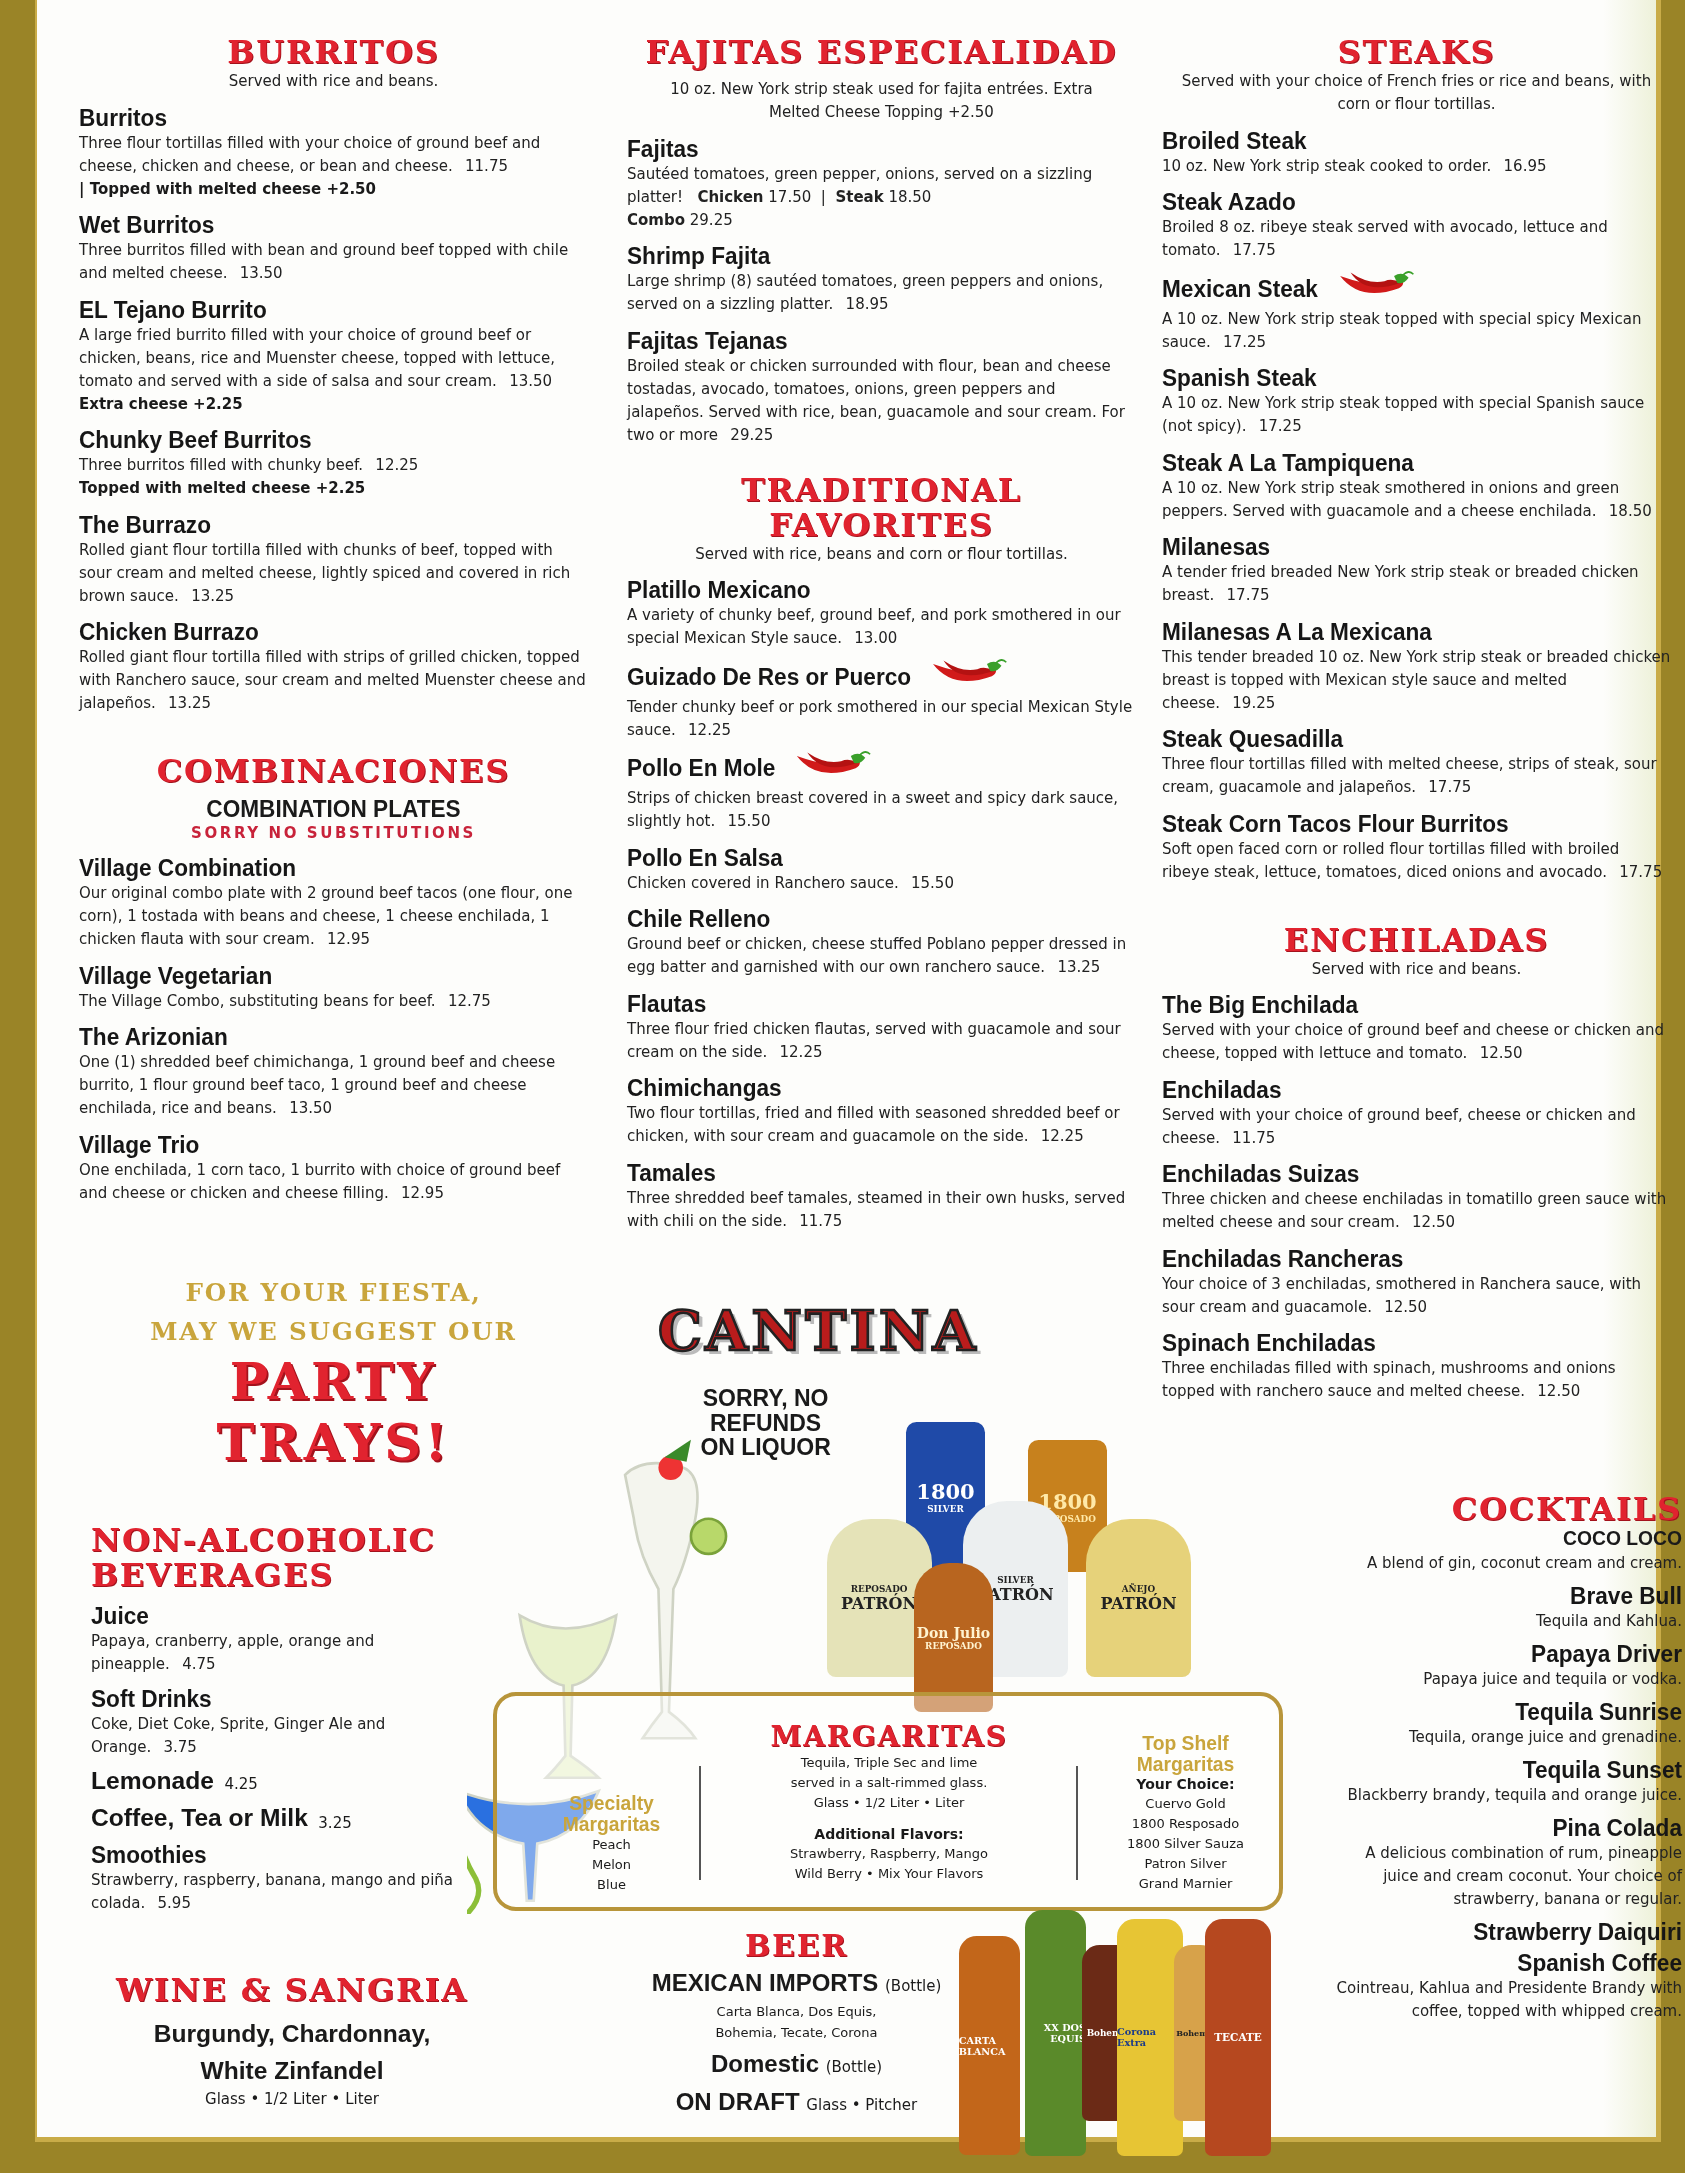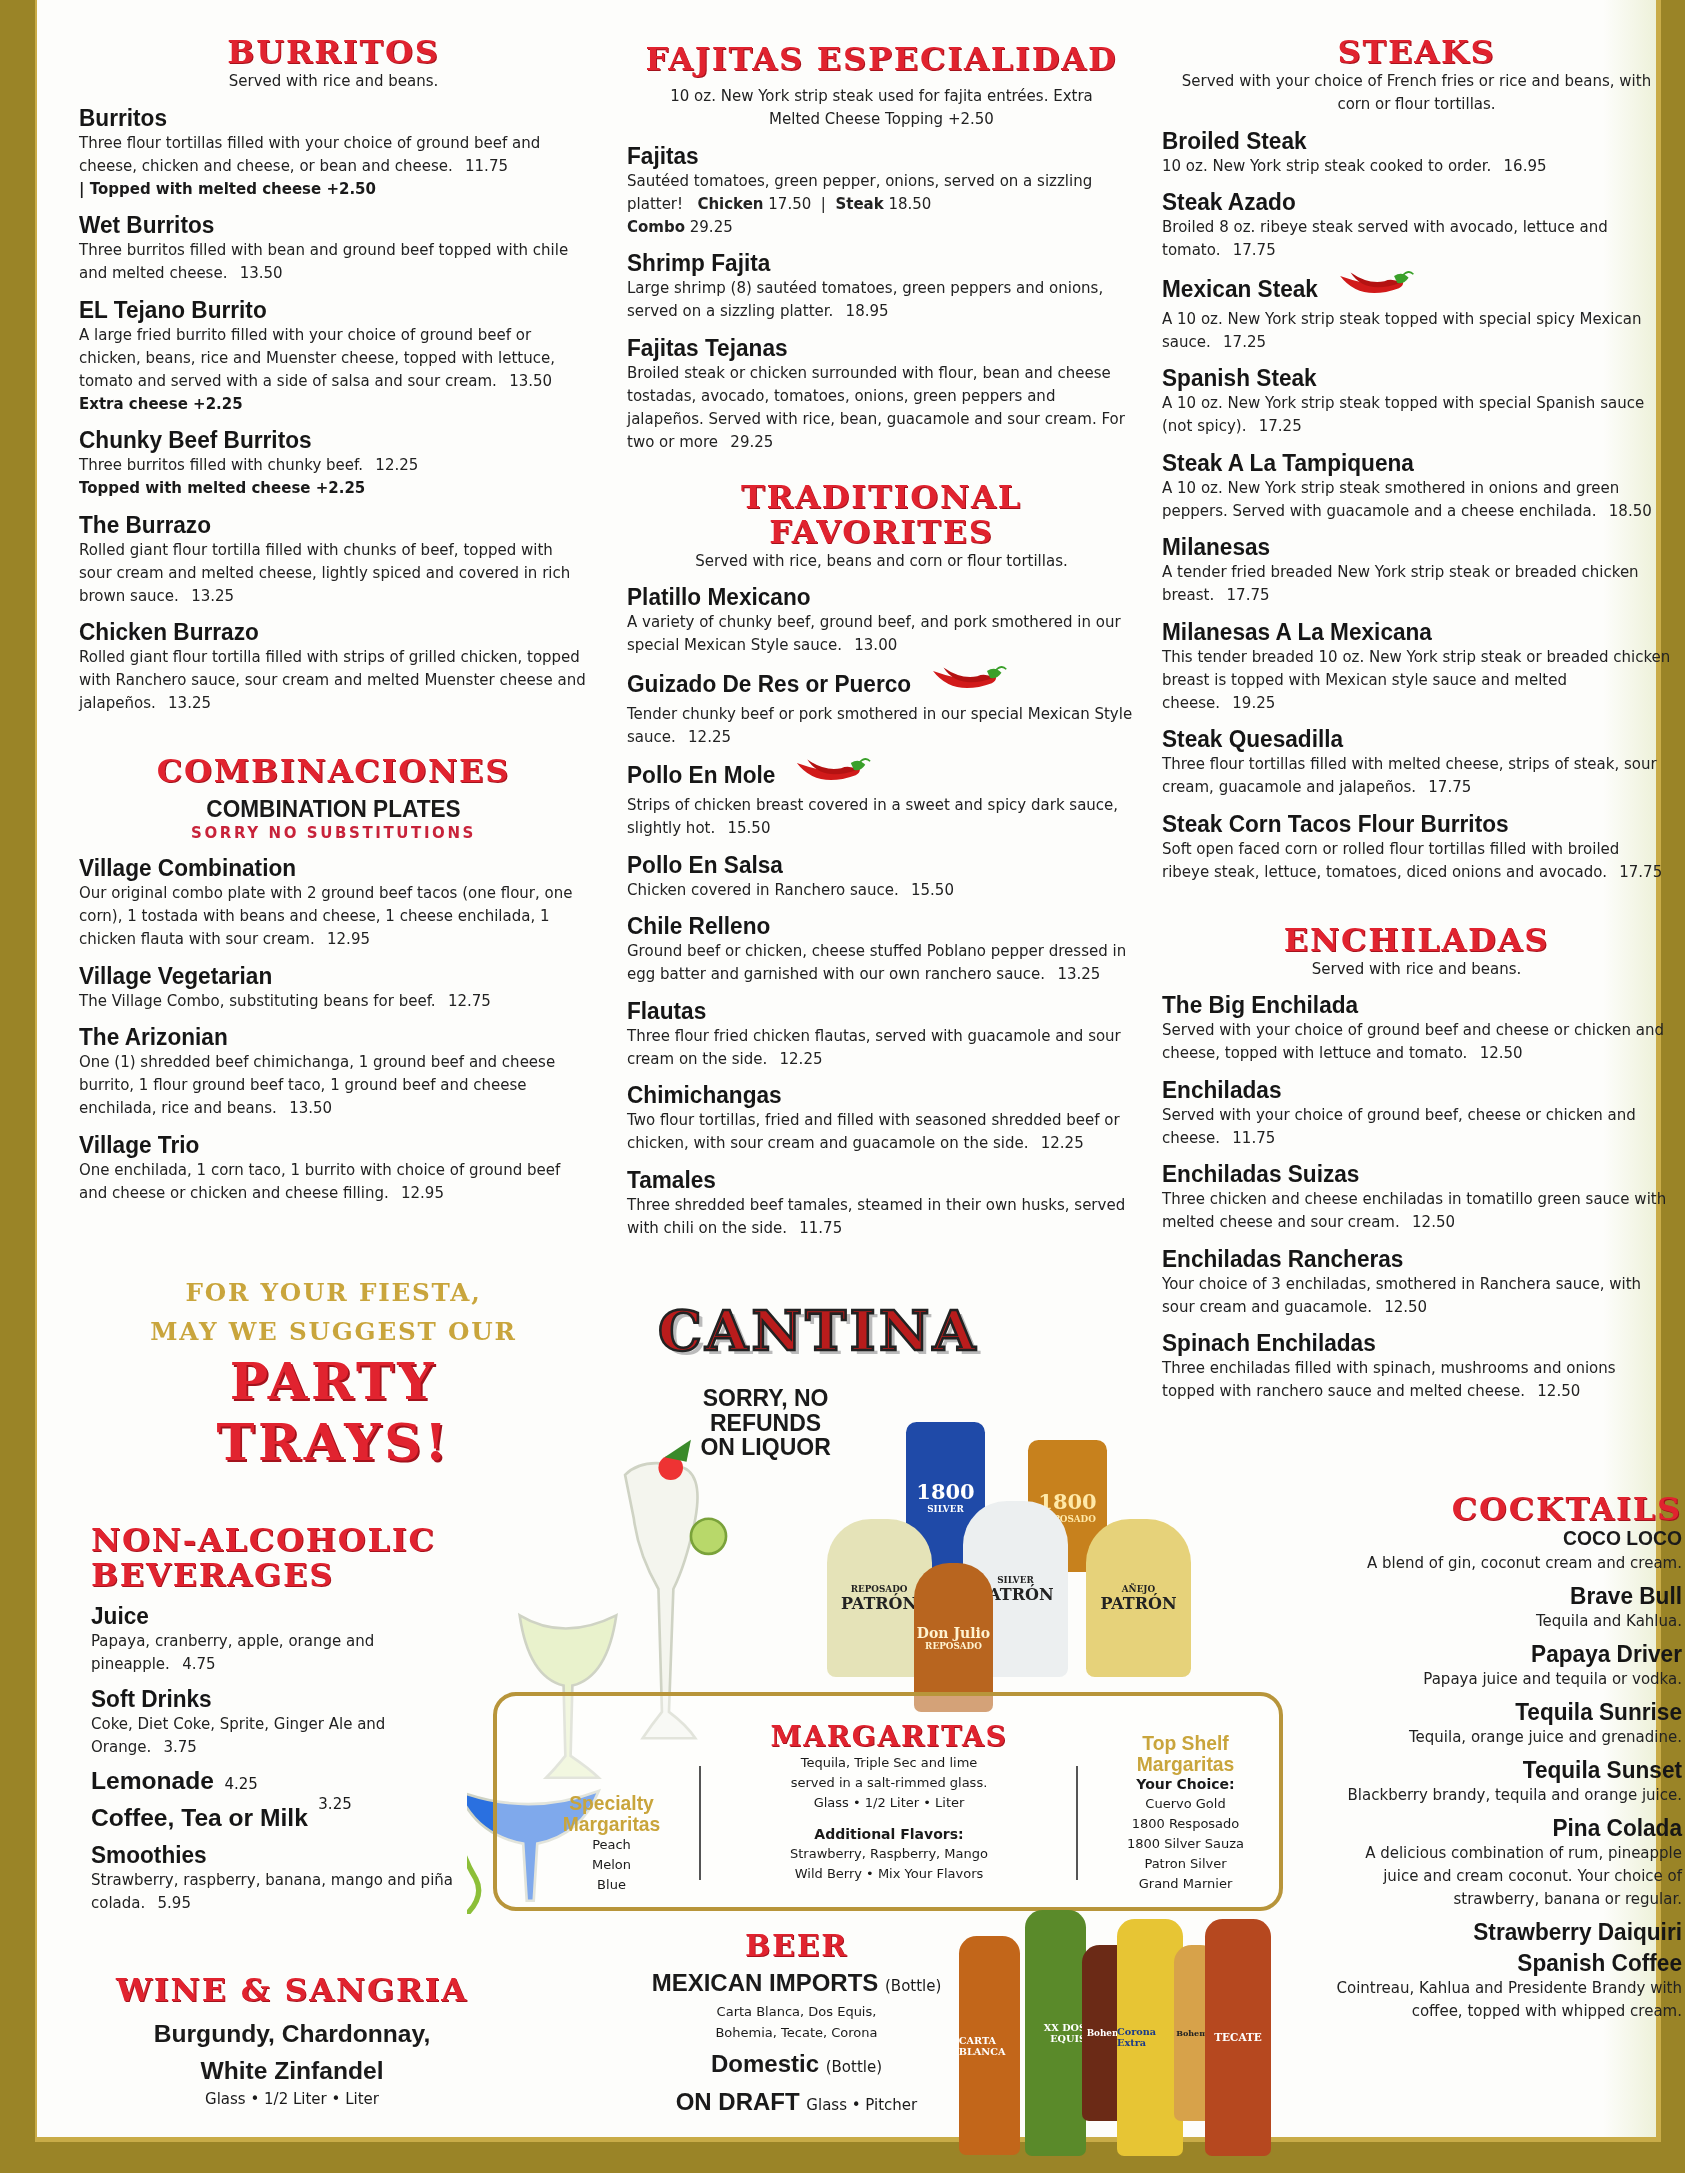--- a/index.html
+++ b/index.html
@@ -18,21 +18,21 @@
     border-right: 5.3px solid #c9ac48;
     border-bottom: 5.3px solid #c9ac48;
     border-left: 2.6px solid #c9ac48;
   }
   .page-bg-tint {
     position: absolute; right: 0; top: 0; width: 53px; height: 100%;
     background: linear-gradient(to right, rgba(240,243,220,0), rgba(236,240,214,0.9));
   }
   .col { position: absolute; }
   .col-left { left: 42px; top: 35px; width: 509px; }
-  .col-mid { left: 590px; top: 42px; width: 509px; }
+  .col-mid { left: 590px; top: 35px; width: 509px; }
   .col-right { left: 1125px; top: 35px; width: 509px; }
 
   .sec-title {
     font-family: "DejaVu Serif", serif;
     font-weight: bold;
     color: #e1232f;
     text-align: center;
     letter-spacing: 1.8px;
     font-size: 32px;
     line-height: 35px;
@@ -284,21 +284,21 @@
       <div class="item-desc"><span>Papaya, cranberry, apple, orange and pineapple.</span><span class="price">4.75</span></div>
     </div>
     <div>
       <div class="item-name">Soft Drinks</div>
       <div class="item-desc"><span>Coke, Diet Coke, Sprite, Ginger Ale and Orange.</span><span class="price">3.75</span></div>
     </div>
     <div style="display:flex;align-items:baseline;">
       <div class="item-name" style="transform:none;">Lemonade</div>
       <span class="price-inline">4.25</span>
     </div>
-    <div style="display:flex;align-items:flex-start;">
+    <div style="display:flex;align-items:flex-end;">
       <div class="item-name" style="transform:none;">Coffee, Tea or Milk</div>
       <span class="price-inline">3.25</span>
     </div>
     <div>
       <div class="item-name">Smoothies</div>
       <div class="item-desc"><span>Strawberry, raspberry, banana, mango and piña colada.</span><span class="price">5.95</span></div>
     </div>
   </section>
 
   <section class="wine">

